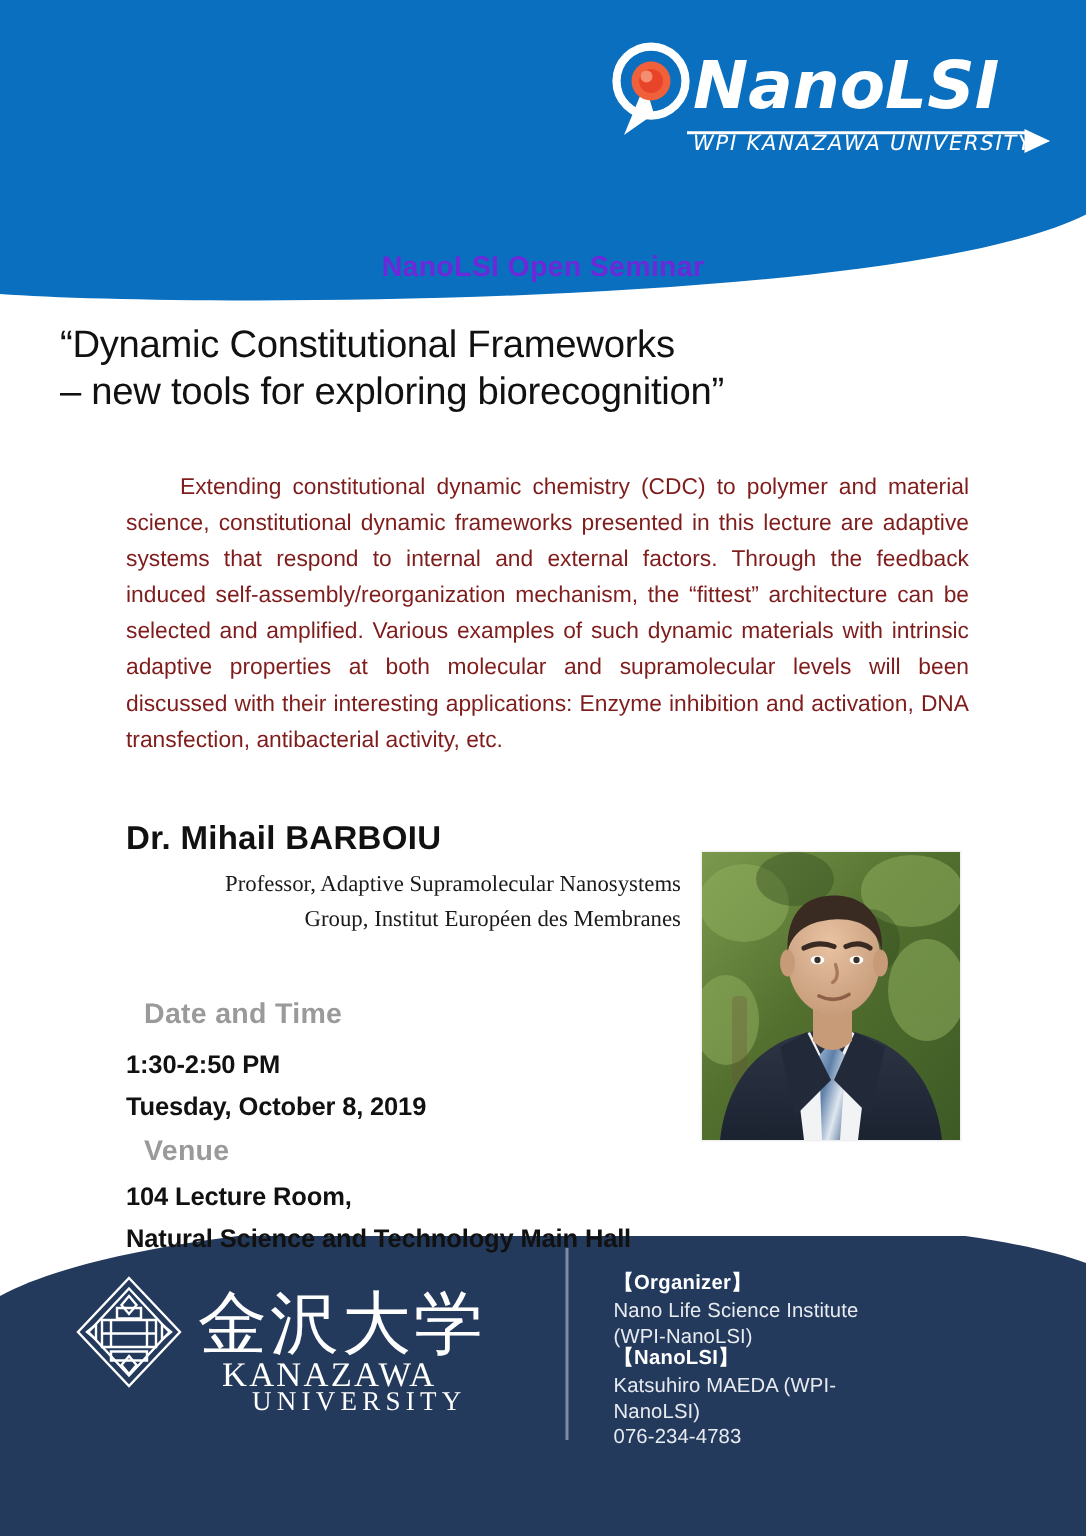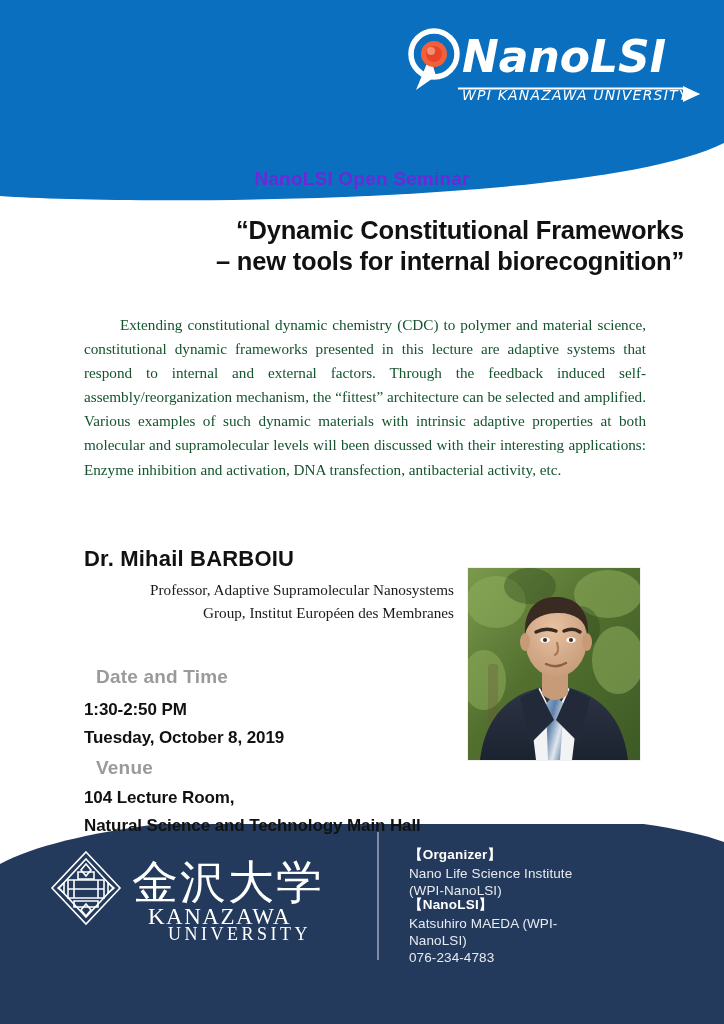--- a/index.html
+++ b/index.html
@@ -38,30 +38,30 @@
   #content > *{ pointer-events:auto; }
 
   .eyebrow{
     position:absolute; left:0; top:168px; width:724px;
     text-align:center; font-size:19px; font-weight:bold;
     color:#6d28d9; letter-spacing:.2px;
   }
 
   .talk-title{
     position:absolute; left:40px; top:215px; width:644px;
-    text-align:right; color:#111111;
-    font-size:25.5px; font-weight:bold; line-height:31px;
+    text-align:left; color:#111111;
+    font-size:25.5px; font-weight:normal; line-height:31px;
     letter-spacing:-.2px;
   }
 
   .abstract{
     position:absolute; left:84px; top:313px; width:562px;
-    font-family:Liberation Serif, serif;
+    font-family:Liberation Sans, sans-serif;
     font-size:15.2px; line-height:24.1px;
-    color:#14532d; text-align:justify; text-justify:inter-word;
+    color:#7f1d1d; text-align:justify; text-justify:inter-word;
     text-indent:36px;
   }
 
   .speaker-name{
     position:absolute; left:84px; top:546px;
     font-size:22px; font-weight:bold; color:#111111; letter-spacing:.2px;
   }
   .speaker-affil{
     position:absolute; left:84px; top:579px; width:370px;
     font-family:"Liberation Serif", serif;
@@ -147,21 +147,21 @@
     <path d="M0,200 H724 V18 C600,-28 124,-28 0,40 Z" fill="#233a5c"></path>
   </svg>
 </div>
 
 <div id="content">
 
   <div class="eyebrow">NanoLSI Open Seminar</div>
 
   <div class="talk-title">
     <div>“Dynamic Constitutional Frameworks</div>
-    <div>– new tools for internal biorecognition”</div>
+    <div>– new tools for exploring biorecognition”</div>
   </div>
 
   <div class="abstract">Extending constitutional dynamic chemistry (CDC) to polymer and material science, constitutional dynamic frameworks presented in this lecture are adaptive systems that respond to internal and external factors. Through the feedback induced self-assembly/reorganization mechanism, the “fittest” architecture can be selected and amplified. Various examples of such dynamic materials with intrinsic adaptive properties at both molecular and supramolecular levels will been discussed with their interesting applications: Enzyme inhibition and activation, DNA transfection, antibacterial activity, etc.</div>
 
   <div class="speaker-name">Dr. Mihail BARBOIU</div>
 
   <div class="speaker-affil">
     <div>Professor, Adaptive Supramolecular Nanosystems</div>
     <div>Group, Institut Européen des Membranes</div>
   </div>

